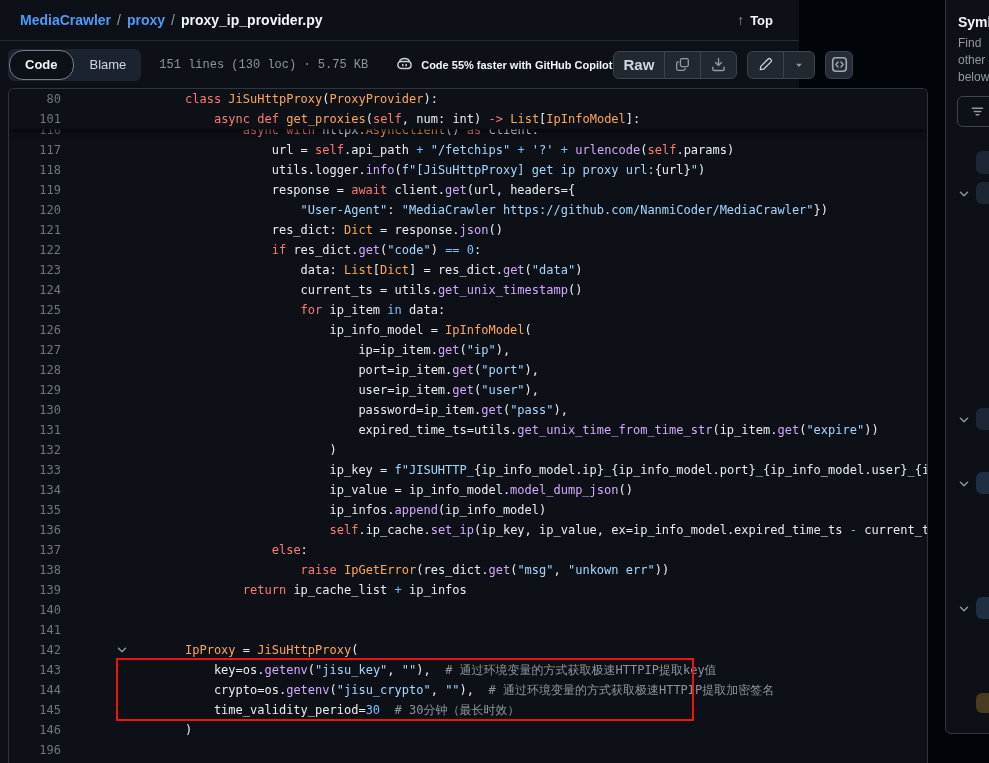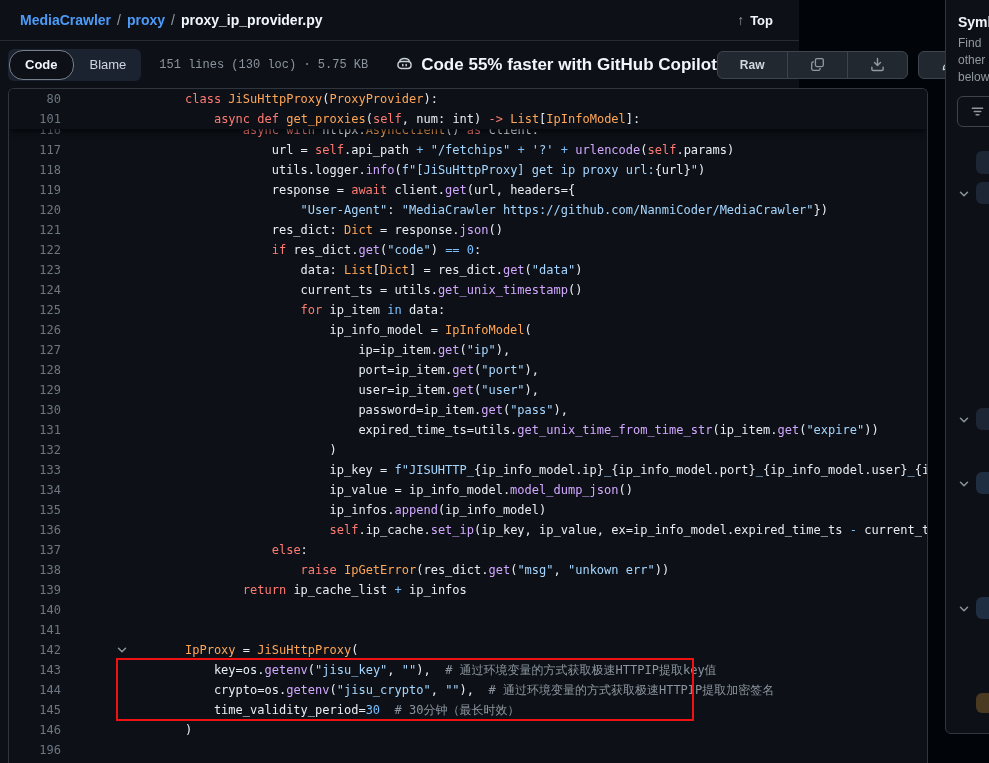--- a/index.html
+++ b/index.html
@@ -21,26 +21,26 @@
     font-size:13px;font-weight:600;color:#f0f6fc;}
   .top-arrow{color:#9198a1;font-size:14px;font-weight:400;}
 
   
   .toolbar{height:47px;display:flex;align-items:center;padding:0 22px 0 8px;box-sizing:border-box;}
   .segmented{display:flex;align-items:center;background:#1b2230;border-radius:6px;height:32px;box-sizing:border-box;}
   .seg-active{height:30px;margin:1px;display:flex;align-items:center;padding:0 15px;border-radius:14px;
     background:#0d1117;border:1px solid #767f8a;color:#f0f6fc;font-size:13px;font-weight:600;cursor:pointer;box-sizing:border-box;}
   .seg-plain{display:flex;align-items:center;padding:8px 15px;color:#d1d7e0;font-size:13px;cursor:pointer;height:30px;}
   .stats{margin-left:18px;font-family:Liberation Mono, monospace;font-size:12px;color:#8b949e;white-space:nowrap;}
-  .copilot{margin-left:28px;display:flex;align-items:center;gap:8px;color:#f0f6fc;font-size:17px;font-weight:600;white-space:nowrap;cursor:pointer;}
+  .copilot{margin-left:28px;display:flex;align-items:center;gap:8px;color:#f0f6fc;font-size:11px;font-weight:600;white-space:nowrap;cursor:pointer;}
   .btn-zone{margin-left:auto;display:flex;align-items:center;}
   .btn-group{display:flex;align-items:stretch;height:28px;border:1px solid #3d444d;border-radius:6px;
     background:#212830;overflow:hidden;box-sizing:border-box;}
-  .btn-cell{display:flex;align-items:center;padding:0 22px;cursor:pointer;color:#d1d7e0;
-    font-size:12px;font-weight:600;}
+  .btn-cell{display:flex;align-items:center;padding:0 10px;cursor:pointer;color:#d1d7e0;
+    font-size:15px;font-weight:600;}
   .btn-cell + .btn-cell{border-left:1px solid #3d444d;}
   .btn-single{margin-left:10px;width:28px;height:28px;border:1px solid #3d444d;border-radius:6px;
     background:#262c36;display:flex;align-items:center;justify-content:center;cursor:pointer;box-sizing:border-box;}
   .ml10{margin-left:10px;}
   .icon svg{display:block;}
 
   
   .code-container{position:absolute;left:8px;top:88px;width:920px;height:675px;box-sizing:border-box;
     border:1px solid #30363d;border-bottom:none;border-radius:6px 6px 0 0;background:#0d1117;overflow:hidden;}
   .crow{display:flex;height:20px;line-height:20px;font-family:"DejaVu Sans Mono",monospace;font-size:12px;white-space:pre;gap:44px;}

